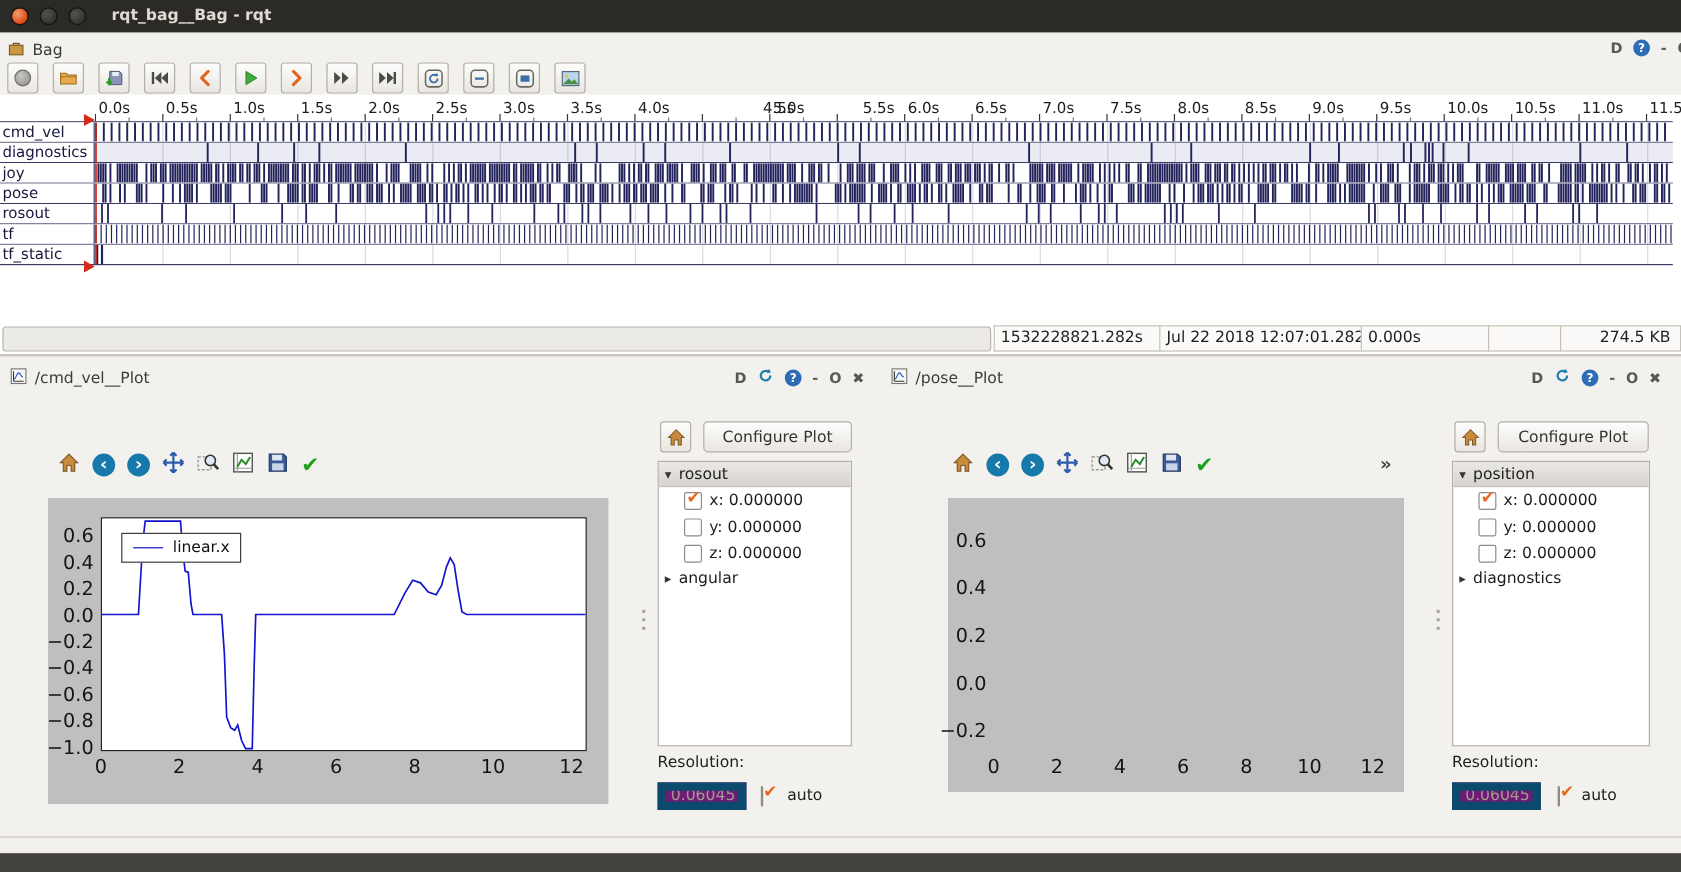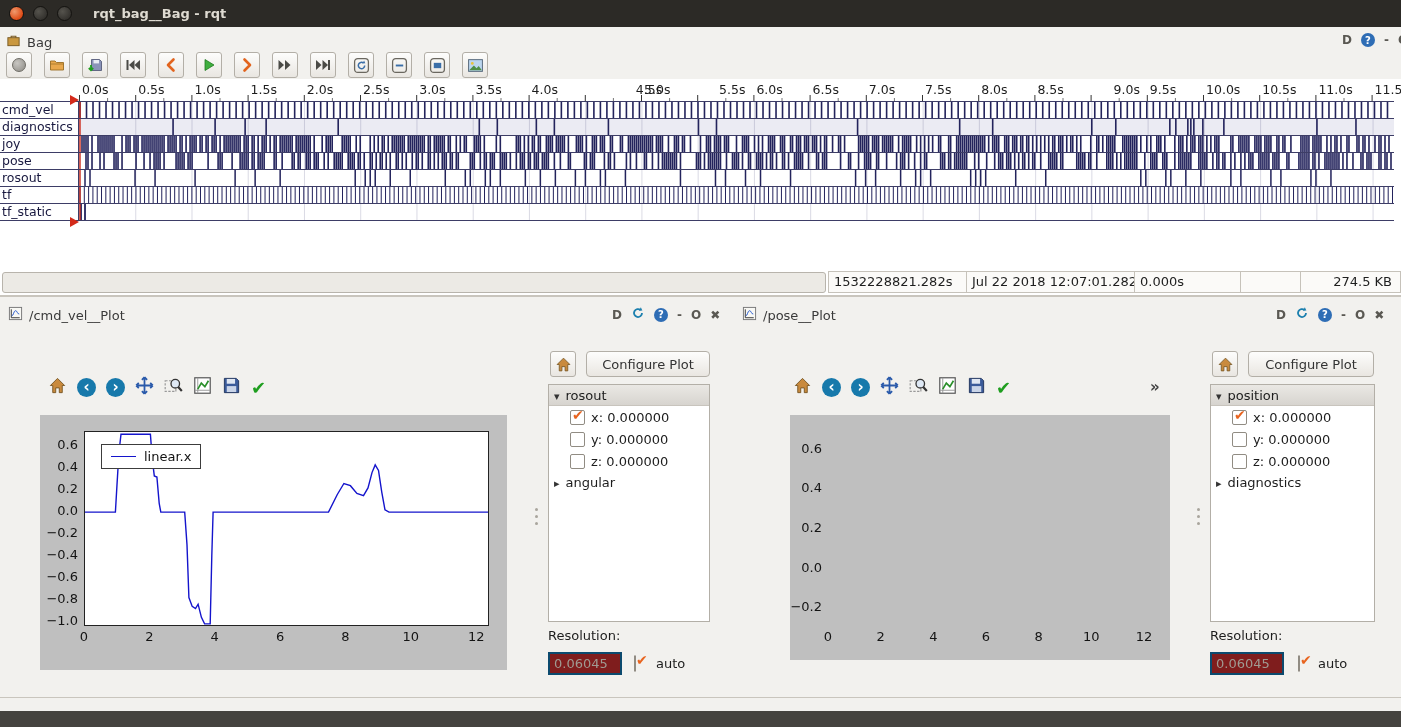--- a/index.html
+++ b/index.html
@@ -30,38 +30,38 @@
 .tname{width:78px;font-size:12.5px;color:#18183f;line-height:16px;padding-left:2px;background:#fff}
 .ttrack{flex:1;border-left:1px solid #3d3d66;background:#fff}
 .play-tri{width:0;height:0;border-top:5px solid transparent;border-bottom:5px solid transparent;border-left:9px solid #d42a1a}
 
 .scroll-track{left:2px;top:193px;width:824px;height:21px;background:#eceae5;border:1px solid #b8b4ac;border-radius:3px}
 .status-cell{top:192px;height:22px;border:1px solid #c6c2ba;border-right:none;font-size:13px;line-height:20px;padding-left:5px;background:#fbfaf8;color:#1e1e1e;white-space:nowrap;overflow:hidden}
 
 .canvas{background:#bfbfbf;position:absolute}
 .axes{position:absolute;background:#fff;border:1px solid #222}
 .axes svg{position:absolute;left:0;top:0}
-.xtick,.ytick{position:absolute;font-size:13px;color:#141414;white-space:nowrap}
+.xtick,.ytick{position:absolute;font-size:16px;color:#141414;white-space:nowrap}
 .legend{position:absolute;border:1px solid #3c3c3c;background:#fff;display:flex;align-items:center;gap:8px;padding:4px 9px;font-size:13px;color:#111}
 .legend .sample{width:25px;height:0;border-top:1.6px solid #1414cc}
 .mpl-toolbar{display:flex;align-items:center;gap:10px}
 .nav-circle{width:19px;height:19px;border-radius:50%;background:#1779ab;color:#fff;font-size:15px;font-weight:bold;display:flex;align-items:center;justify-content:center;line-height:1}
 .green-check{color:#1f9e1f;font-size:18px;font-weight:bold}
 .btn{border:1px solid #b3afa7;border-radius:4px;background:linear-gradient(#fdfdfc,#e9e6e1);font-size:13px;color:#333;display:flex;align-items:center;justify-content:center}
 
 .tree{background:#fff;border:1px solid #b3afa7;overflow:hidden}
 .tg{height:21px;display:flex;align-items:center;gap:6px;padding-left:5px;font-size:13px;color:#1d1d1d}
 .tg.expanded{background:linear-gradient(#eae8e4,#d7d4cf);border-bottom:1px solid #c8c4bd}
 .ti{height:22px;display:flex;align-items:center;gap:6px;padding-left:21px;font-size:13px;color:#1d1d1d}
 .arrow-exp::before{content:"\25BE";font-size:11px;color:#333}
 .arrow-col::before{content:"\25B8";font-size:11px;color:#333}
 .cb{width:15px;height:15px;background:#fff;border:1px solid #918c83;border-radius:2px;position:relative;flex:0 0 auto}
 .cb.checked::after{content:"\2714";color:#e8641f;font-size:14px;font-weight:bold;position:absolute;left:1px;top:-4px}
 .res-label{font-size:13px;color:#1d1d1d}
-.res-input{width:74px;height:23px;border:2px solid #0c4a6e;background:#7f1d1d;color:#a09a92;font-size:13px;padding-left:4px;font-family:inherit}
+.res-input{width:74px;height:23px;border:7px solid #0c4a6e;background:#701a75;color:#a09a92;font-size:13px;padding-left:4px;font-family:inherit}
 .splitter-dots{width:4px;height:22px;display:flex;flex-direction:column;gap:4px;align-items:center;justify-content:center}
 .splitter-dots i{width:3px;height:3px;border-radius:50%;background:#a9a59d}
 .overflow-chevron{font-size:15px;color:#444;font-weight:bold}
 
 .bottom-light{left:0;top:697px;width:1401px;height:14px;background:#f2f1ee;border-top:1px solid #c9c5bd}
 .bottom-dark{left:0;top:711px;width:1401px;height:16px;background:#45433f}
 .divider{left:0;top:295px;width:1401px;height:2px;background:#c9c5bd}
 </style>
 </head>
 <body>
@@ -188,21 +188,21 @@
       <span class="ruler-label" style="left: 452.6px;">4.0s</span>
       <span class="ruler-label" style="left: 508.8px; margin-left: 48px;">4.5s</span>
       <span class="ruler-label" style="left: 565px;">5.0s</span>
       <span class="ruler-label" style="left: 640px;">5.5s</span>
       <span class="ruler-label" style="left: 677.4px;">6.0s</span>
       <span class="ruler-label" style="left: 733.6px;">6.5s</span>
       <span class="ruler-label" style="left: 789.8px; text-align: center;">7.0s</span>
       <span class="ruler-label" style="left: 846px;">7.5s</span>
       <span class="ruler-label" style="left: 902.2px;">8.0s</span>
       <span class="ruler-label" style="left: 958.4px;">8.5s</span>
-      <span class="ruler-label" style="left: 1014.6px; margin-left: 20px;">9.0s</span>
+      <span class="ruler-label" style="left: 1014.6px;">9.0s</span>
       <span class="ruler-label" style="left: 1070.8px;">9.5s</span>
       <span class="ruler-label" style="left: 1127px;">10.0s</span>
       <span class="ruler-label" style="left: 1183.2px;">10.5s</span>
       <span class="ruler-label" style="left: 1239.4px;">11.0s</span>
       <span class="ruler-label" style="left: 1295.6px;">11.5s</span>
       <svg width="1315" height="22" style="position: absolute; left: 0px; top: 0px;">
         <path d="M0.5 16 V22 M56.7 16 V22 M112.9 16 V22 M169.1 16 V22 M225.3 16 V22 M281.5 16 V22 M337.7 16 V22 M393.9 16 V22 M450.1 16 V22 M506.3 16 V22 M562.5 16 V22 M618.7 16 V22 M674.9 16 V22 M731.1 16 V22 M787.3 16 V22 M843.5 16 V22 M899.7 16 V22 M955.9 16 V22 M1012.1 16 V22 M1068.3 16 V22 M1124.5 16 V22 M1180.7 16 V22 M1236.9 16 V22 M1293.1 16 V22 " stroke="#333" stroke-width="1" fill="none"></path>
         <path d="M28.6 19 V22 M84.8 19 V22 M141.0 19 V22 M197.2 19 V22 M253.4 19 V22 M309.6 19 V22 M365.8 19 V22 M422.0 19 V22 M478.2 19 V22 M534.4 19 V22 M590.6 19 V22 M646.8 19 V22 M703.0 19 V22 M759.2 19 V22 M815.4 19 V22 M871.6 19 V22 M927.8 19 V22 M984.0 19 V22 M1040.2 19 V22 M1096.4 19 V22 M1152.6 19 V22 M1208.8 19 V22 M1265.0 19 V22 M1321.2 19 V22 " stroke="#777" stroke-width="1" fill="none"></path>
       </svg>
     </div>

